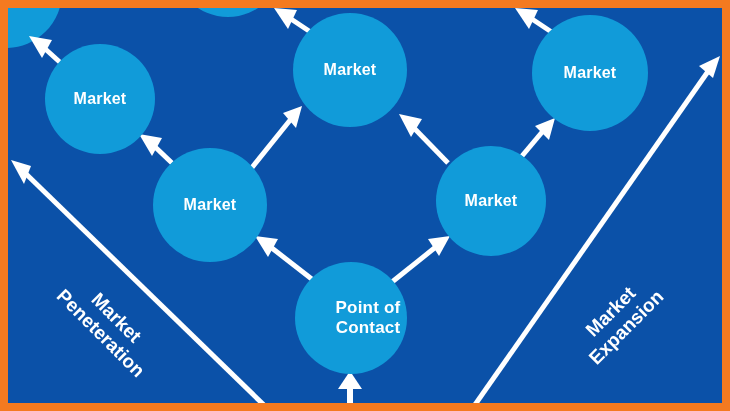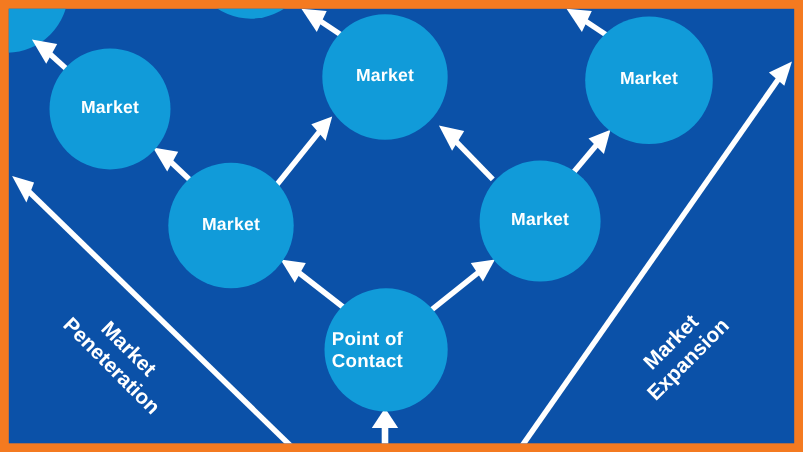--- a/index.html
+++ b/index.html
@@ -175,21 +175,21 @@
   <div class="node-label" style="left:100px; top:99px;">Market</div>
 
   <div class="node-label" style="left:350px; top:70px;">Market</div>
 
   <div class="node-label" style="left:590px; top:73px;">Market</div>
 
   <div class="node-label" style="left:210px; top:205px;">Market</div>
 
   <div class="node-label" style="left:491px; top:201px;">Market</div>
 
-  <div class="node-label" style="left:334px; top:318px; font-size:17px;">Point of
+  <div class="node-label" style="left:368px; top:318px; font-size:17px;">Point of
 Contact</div>
 
   <div class="axis-label" id="axis-label-left">Market
 Peneteration</div>
 
   <div class="axis-label" id="axis-label-right">Market
 Expansion</div>
 
 </div>
 

